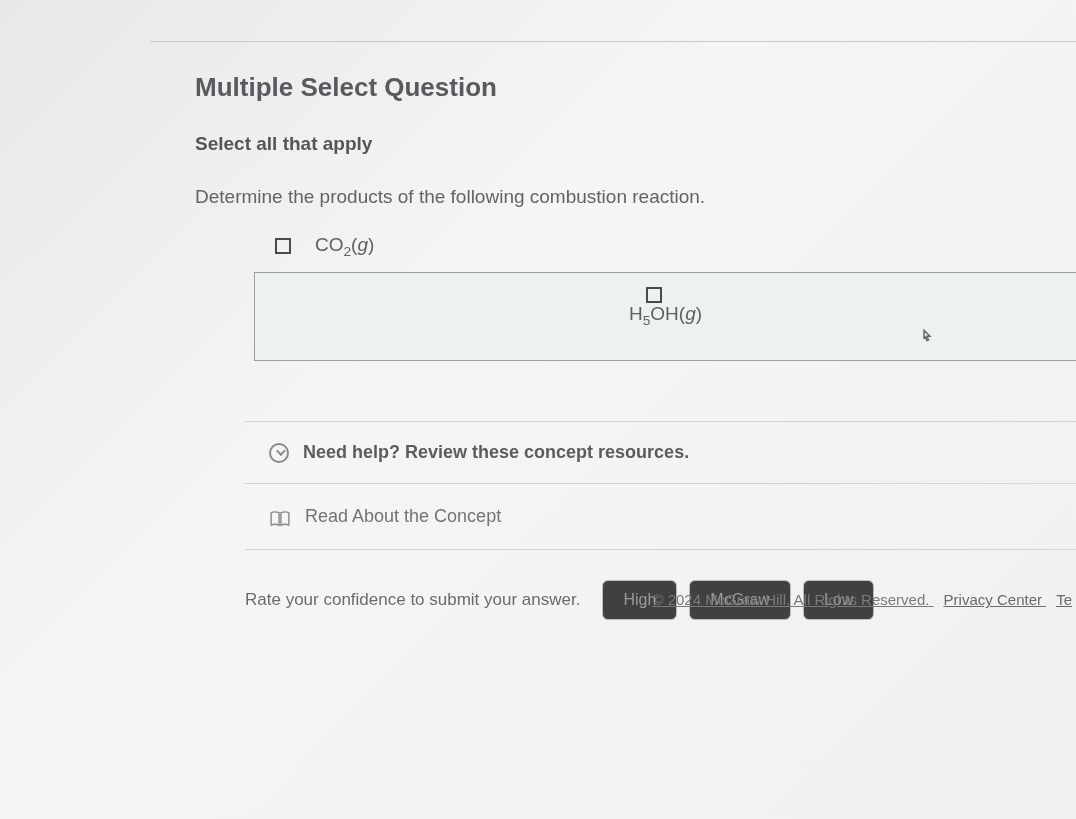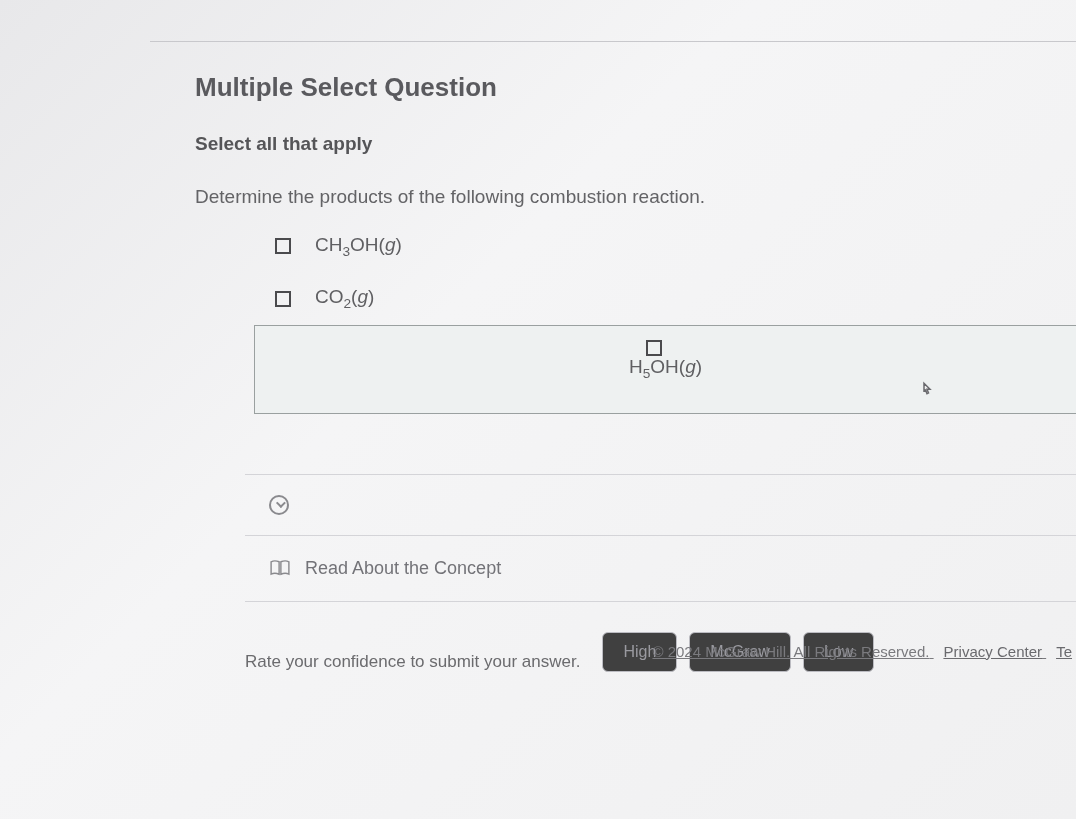--- a/index.html
+++ b/index.html
@@ -109,37 +109,37 @@
 .help-text {
   font-size: 18px;
   color: #5c5c5e;
   font-weight: 600;
 }
 .read-box {
   border-bottom: 1px solid #d4d4d8;
   padding: 22px 24px;
   margin-left: 50px;
   display: flex;
-  align-items: center;
+  align-items: flex-end;
 }
 .book-icon {
   width: 22px;
   height: 16px;
   margin-right: 14px;
   flex-shrink: 0;
 }
 .read-text {
   font-size: 18px;
   color: #737378;
 }
 .footer {
   margin-top: 30px;
   padding-left: 50px;
   display: flex;
-  align-items: flex-end;
+  align-items: center;
 }
 .rate-label {
   font-size: 17px;
   color: #6b6b6e;
   margin-right: 22px;
 }
 .rate-btn {
   padding: 10px 20px;
   border: 1.5px solid #bcbcc2;
   border-radius: 6px;
@@ -171,43 +171,40 @@
   <div class="top-divider"></div>
   <div class="content">
 
     <div class="qtype">Multiple Select Question</div>
 
     <div class="instruction">Select all that apply</div>
 
     <div class="prompt">Determine the products of the following combustion reaction.</div>
 
     <div class="options">
-      <div class="option">
-        <span class="checkbox"></span>
-        <span>CH<sub>3</sub>OH(<i>g</i>)</span>
-      </div>
       <div class="option">
         <span class="checkbox"></span>
         <span>CO<sub>2</sub>(<i>g</i>)</span>
       </div>
       <div class="option hovered">
         <span class="checkbox"></span>
         <span>H<sub>5</sub>OH(<i>g</i>)</span>
         <span class="cursor-icon">
           <svg viewBox="0 0 24 24" width="18" height="18" fill="none" stroke="#6a6a6e" stroke-width="2">
             <path d="M8 3v10l2-1 2 5 2-1-2-5h4L8 3z" fill="#f0f0f0"></path>
           </svg>
         </span>
       </div>
     </div>
 
     <div class="help-box">
       <span class="help-icon">
         <span class="chev"></span>
       </span>
+      <span class="help-text">Need help? Review these concept resources.</span>
     </div>
 
     <div class="read-box">
       <span class="book-icon">
         <svg viewBox="0 0 24 18" width="22" height="16">
           <path d="M2 2 Q6 0 11 2 L11 16 Q6 14 2 16 Z M13 2 Q18 0 22 2 L22 16 Q18 14 13 16 Z" fill="none" stroke="#8a8a8e" stroke-width="1.6"></path>
         </svg>
       </span>
       <span class="read-text">Read About the Concept</span>
     </div>

